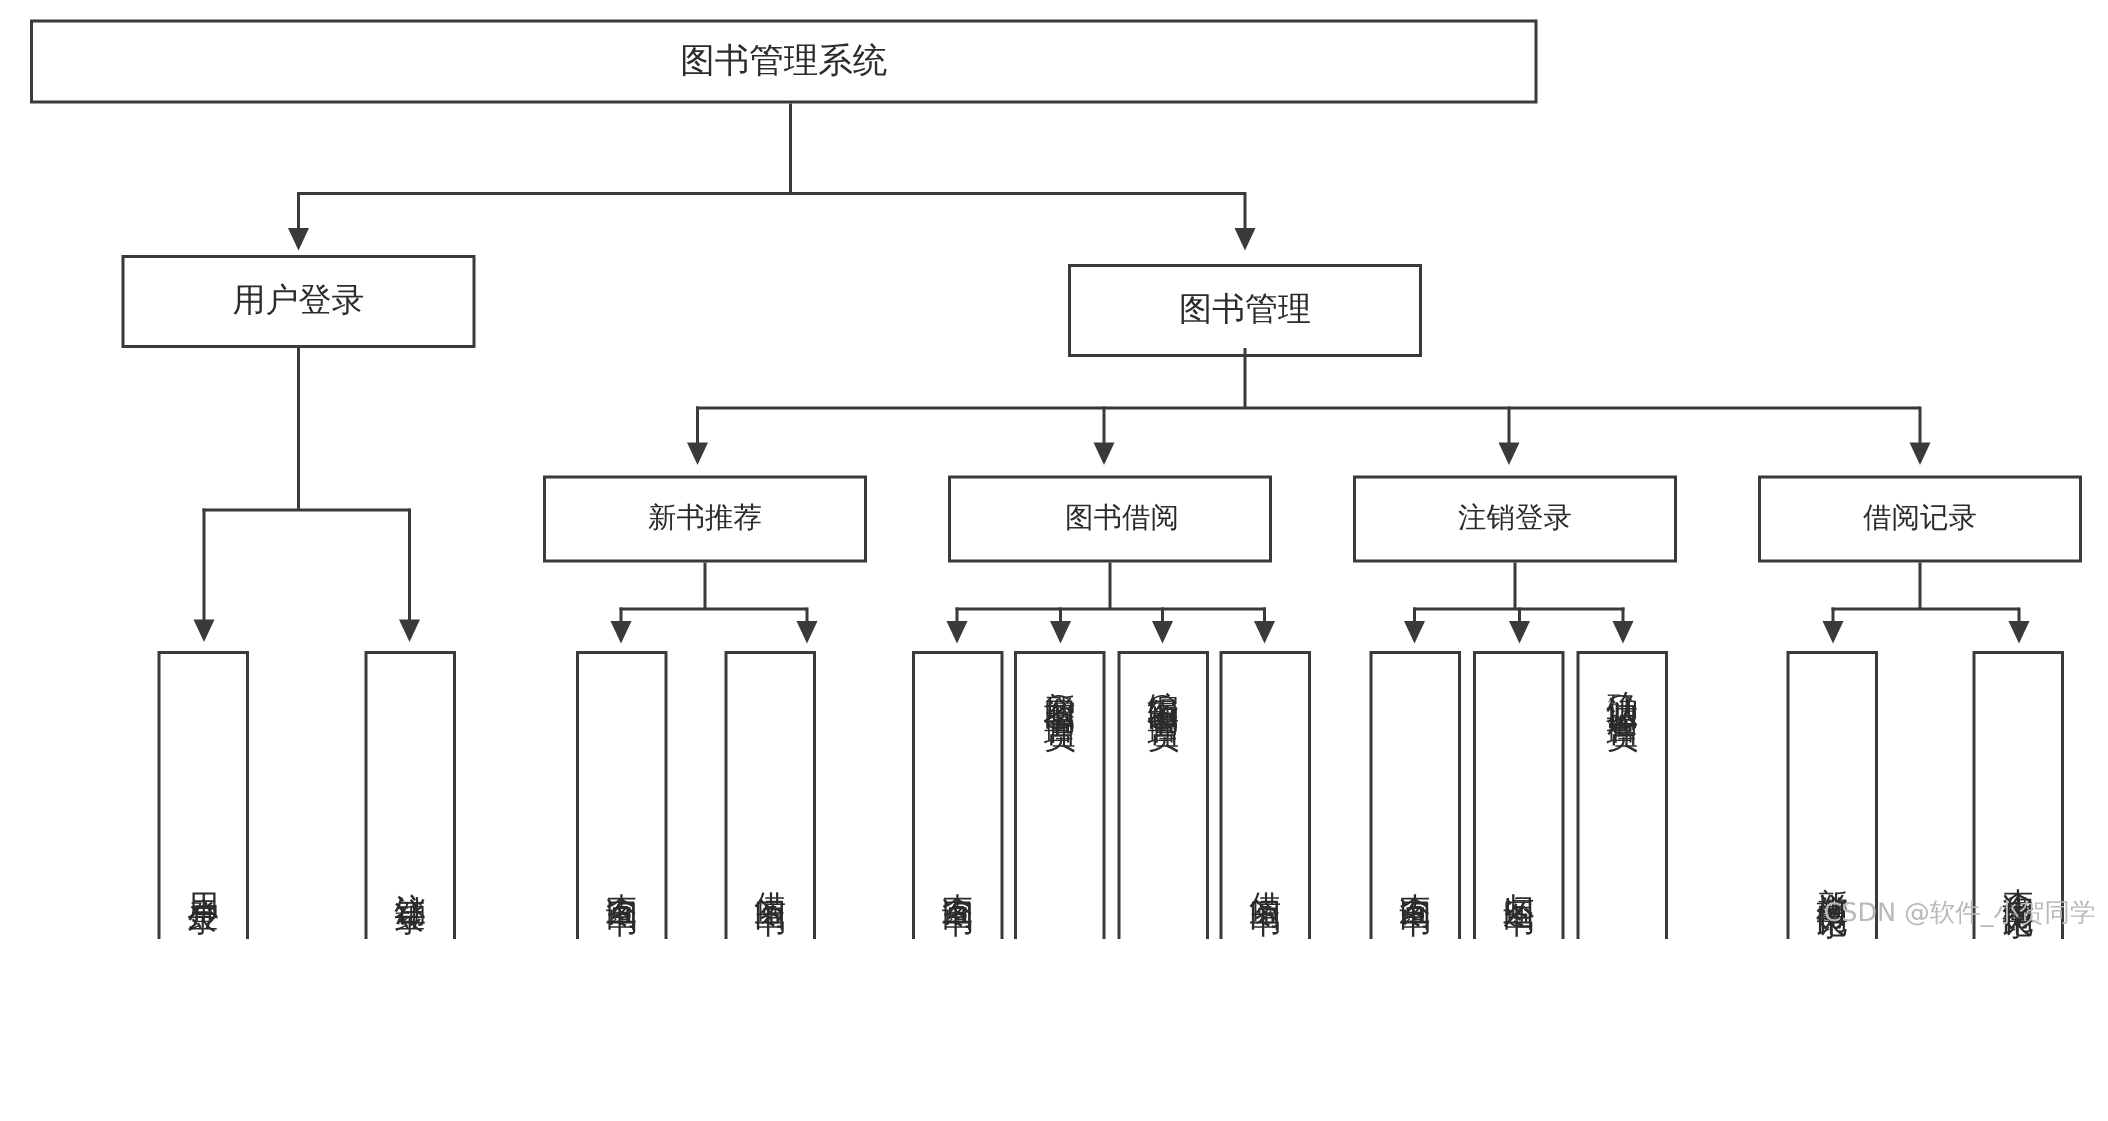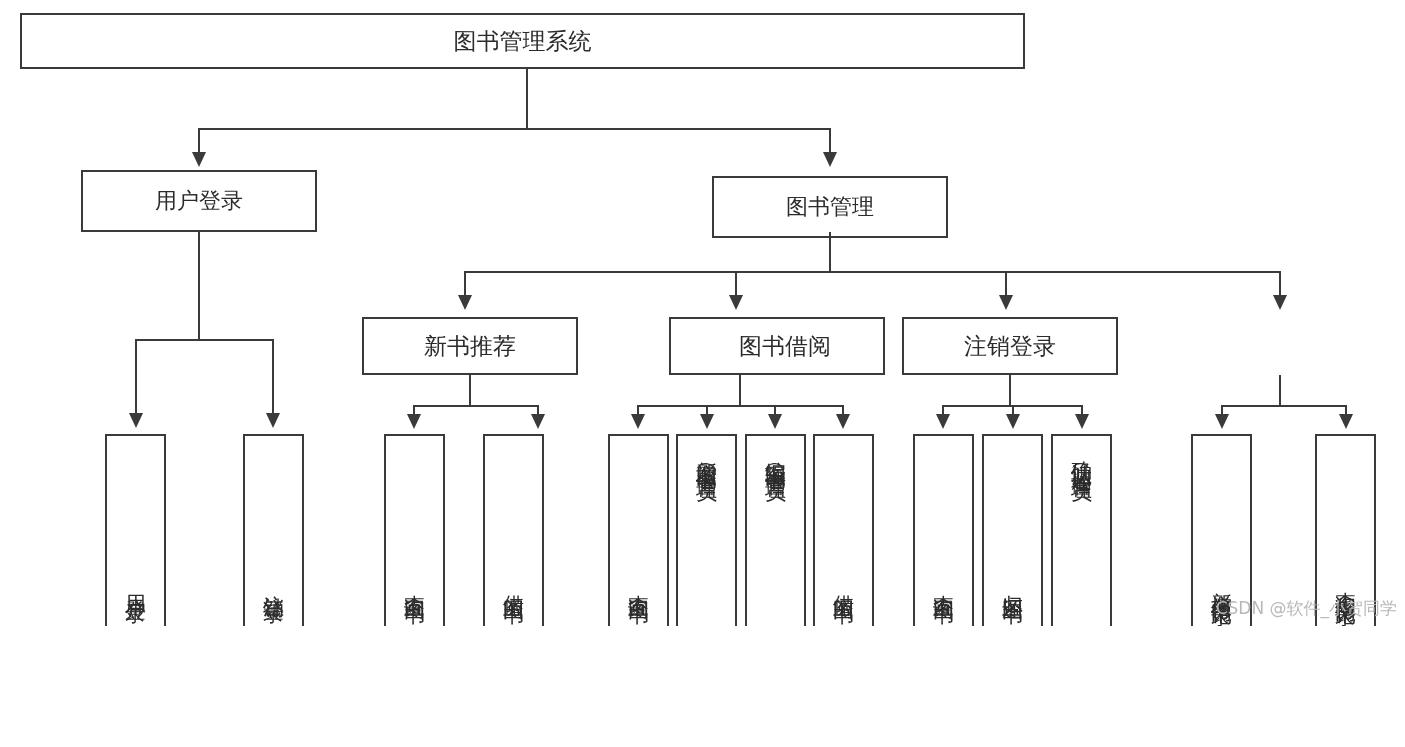--- a/index.html
+++ b/index.html
@@ -35,21 +35,21 @@
   
   #node-root { left: 20px; top: 13px; width: 1005px; height: 56px; }
   #node-root .node-label { font-size: 23px; }
 
   
   .lvl2 { height: 62px; }
   .lvl2 .node-label { font-size: 22px; }
 
   
   .lvl3 { height: 58px; }
-  .lvl3 .node-label { font-size: 23px; }
+  .lvl3 .node-label { font-size: 19px; }
 
   
   .leaf {
     top: 434px;
     height: 300px;
     width: 61px;
     align-items: flex-start;
     justify-content: center;
     padding-top: 0px;
   }
@@ -131,25 +131,28 @@
   <div class="vline" style="left:735px; top:271px; height:26px;"></div>
   <div class="arrow" style="left:729px; top:295px;"></div>
   <div class="vline" style="left:1005px; top:271px; height:26px;"></div>
   <div class="arrow" style="left:999px; top:295px;"></div>
   <div class="vline" style="left:1279px; top:271px; height:26px;"></div>
   <div class="arrow" style="left:1273px; top:295px;"></div>
 
   <div class="node lvl3" style="left:362px; top:317px; width:216px;">
     <span class="node-label">新书推荐</span>
   </div>
-  <div class="node lvl3" style="left:669px; top:317px; width:216px;padding-left:16px;">
+  <div class="node lvl3" style="left:632px; top:317px; width:216px;padding-left:16px;">
     <span class="node-label">图书借阅</span>
   </div>
   <div class="node lvl3" style="left:902px; top:317px; width:216px;">
     <span class="node-label">注销登录</span>
+  </div>
+  <div class="node lvl3" style="left:1172px; top:317px; width:216px;">
+    <span class="node-label">借阅记录</span>
   </div>
 
   <div class="vline" style="left:469px; top:375px; height:31px;"></div>
   <div class="hline" style="left:413px; top:405px; width:125px;"></div>
   <div class="vline" style="left:413px; top:405px; height:11px;"></div>
   <div class="arrow" style="left:407px; top:414px;"></div>
   <div class="vline" style="left:537px; top:405px; height:11px;"></div>
   <div class="arrow" style="left:531px; top:414px;"></div>
 
   <div class="vline" style="left:739px; top:375px; height:31px;"></div>

